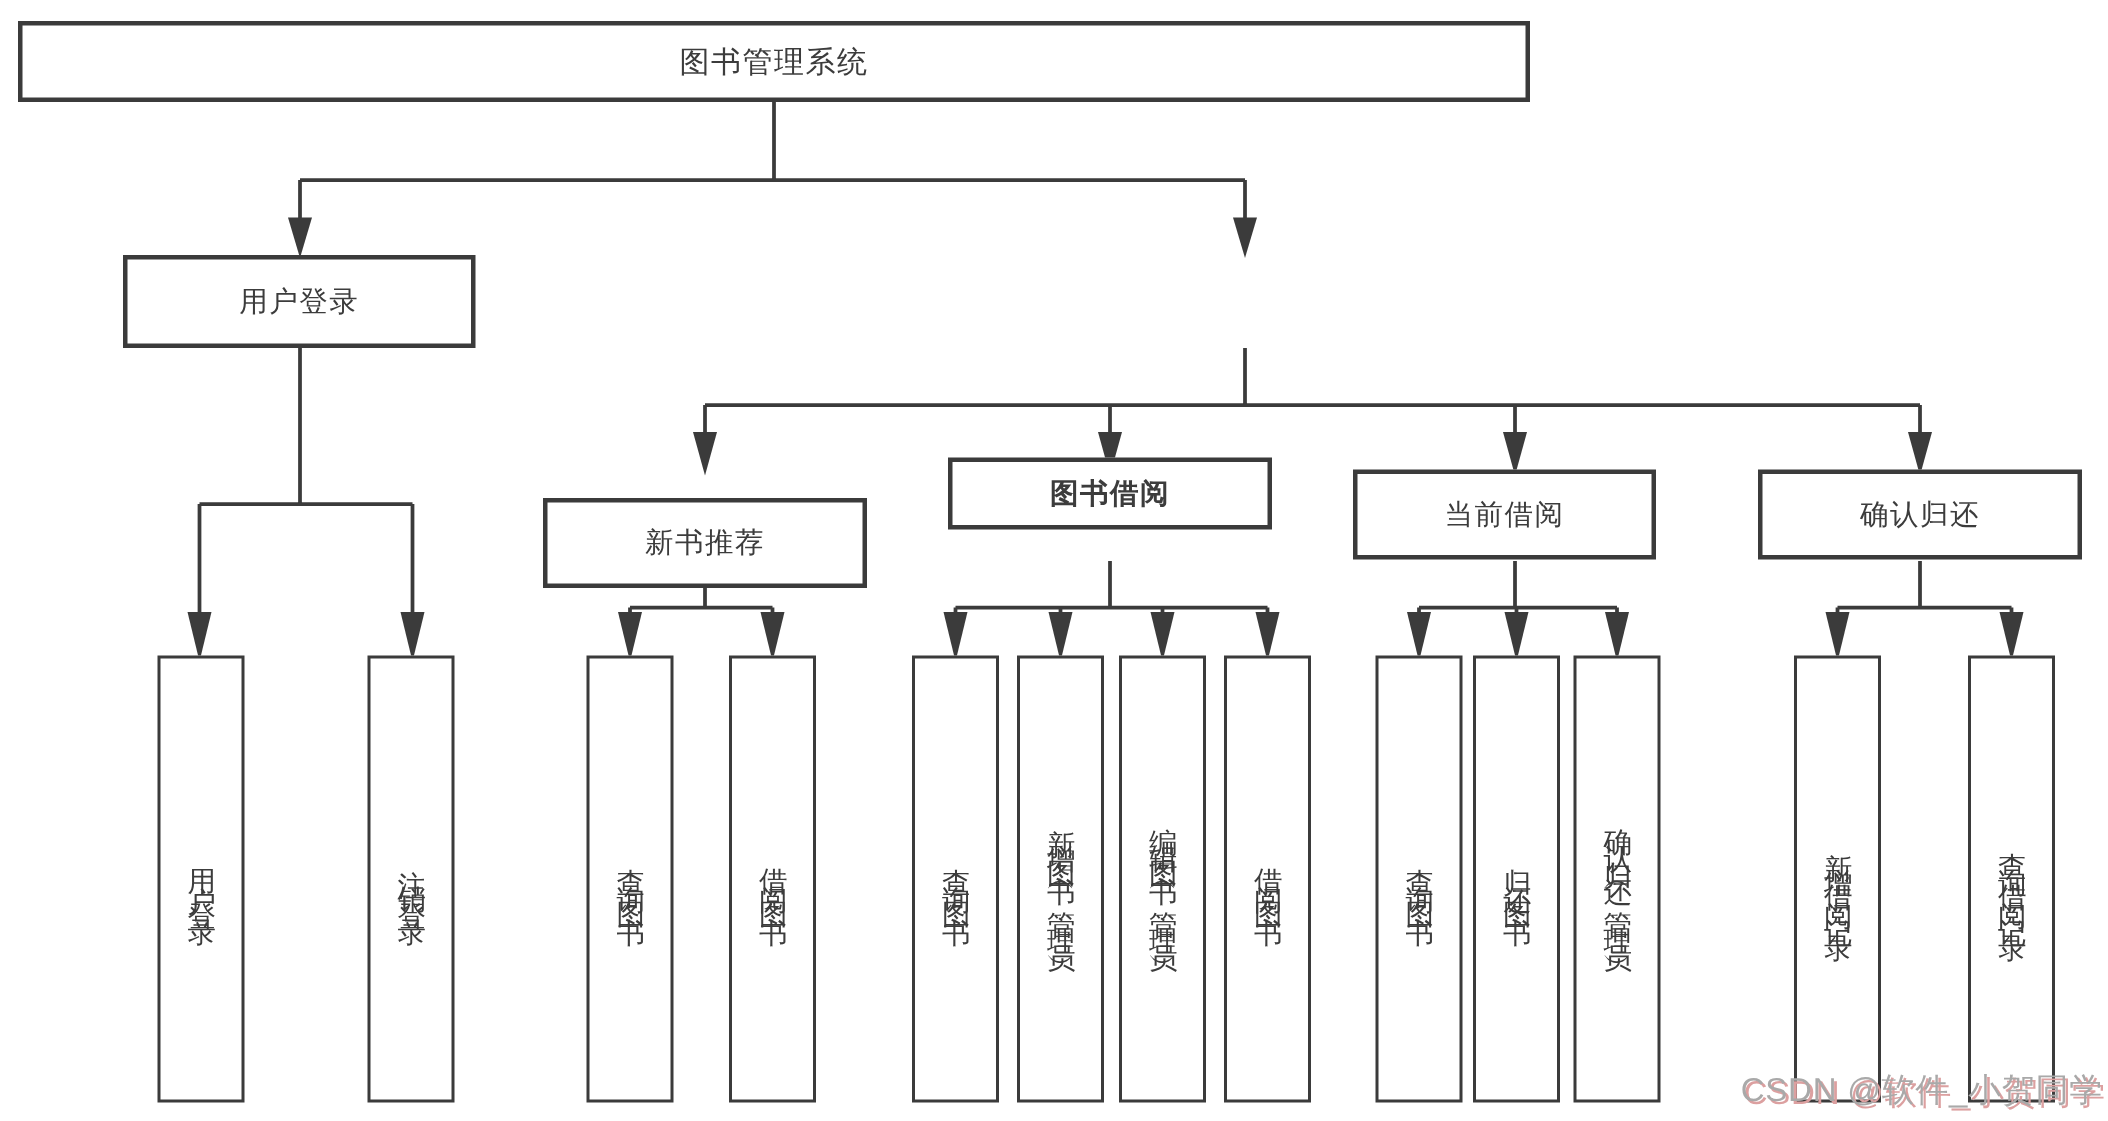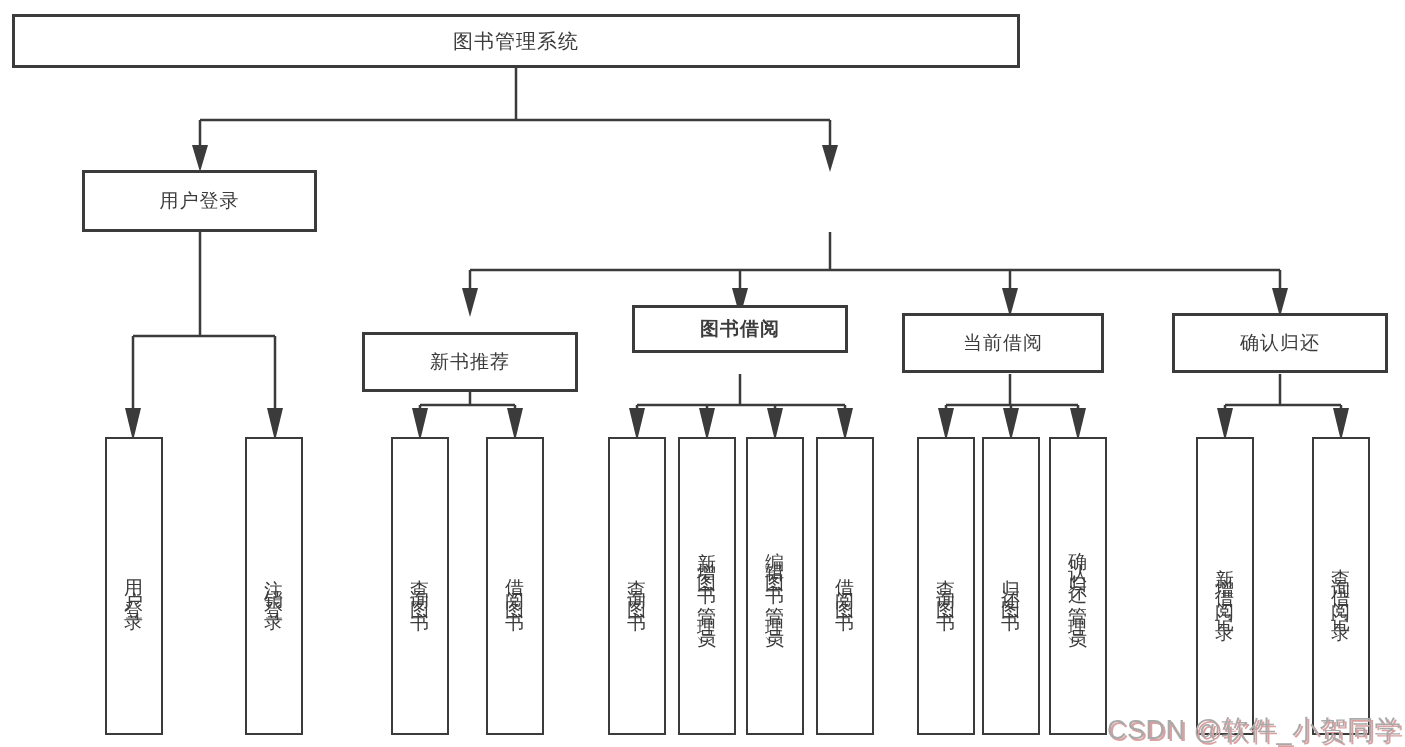--- a/index.html
+++ b/index.html
@@ -54,21 +54,21 @@
     text-orientation: mixed;
     font-size: 19px;
     letter-spacing: 11px;
     line-height: 1;
     padding-bottom: 0;
   }
   .watermark {
     position: absolute;
     top: 712px;
     right: 3px;
-    font-size: 27px;
+    font-size: 22px;
     letter-spacing: 0.5px;
     color: var(--watermark_gray);
     text-shadow: 2px 2px 0 var(--watermark_red);
     z-index: 6;
     white-space: nowrap;
   }
 </style>
 </head>
 <body>
 

